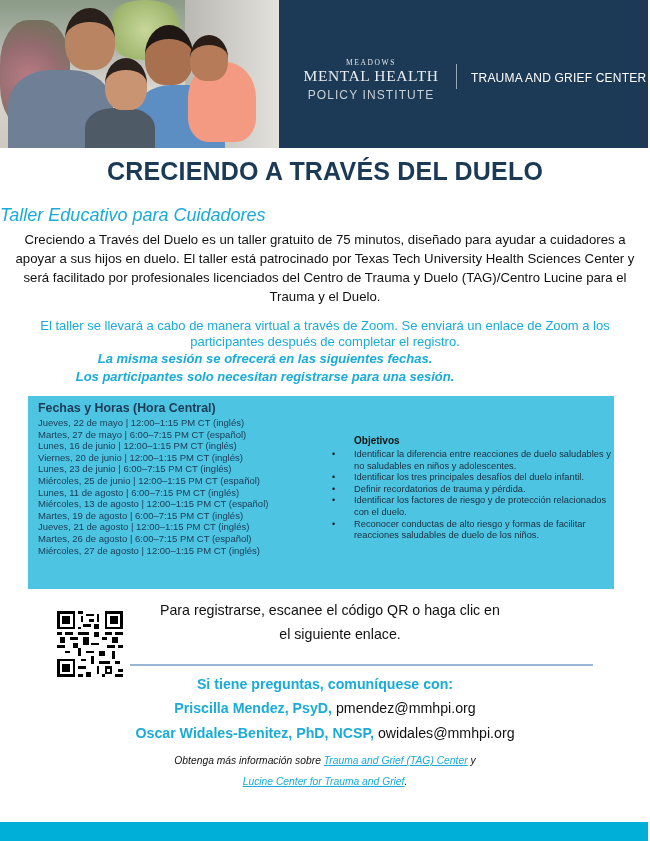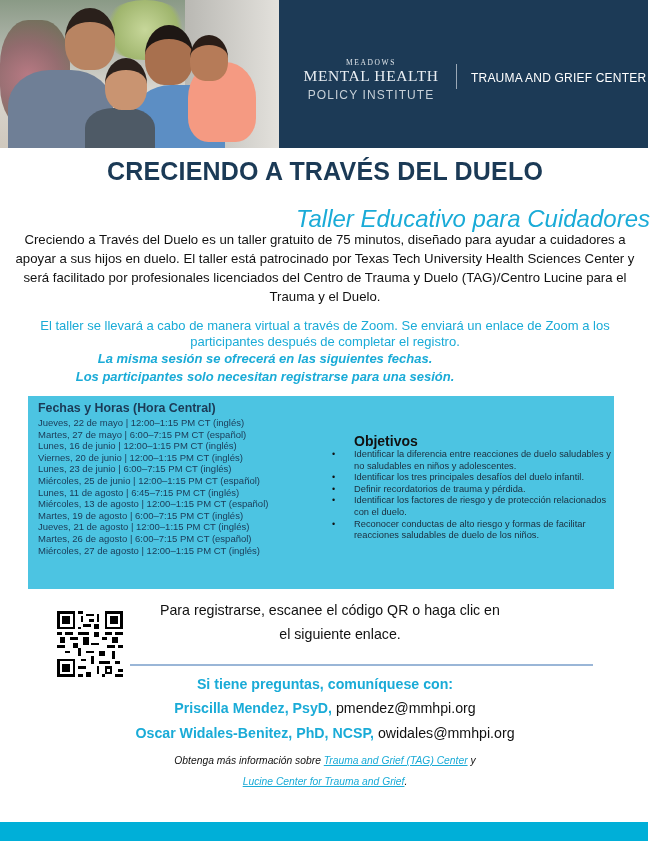--- a/index.html
+++ b/index.html
@@ -30,36 +30,36 @@
   .brand-left { position: absolute; left: 22px; top: 58px; width: 140px; text-align: center; color: #e8edf2; }
   .brand-meadows { font-family: "Liberation Serif", "DejaVu Serif", serif; font-size: 7.5px; letter-spacing: 1.6px; display: block; color: #dfe5ea; }
   .brand-mh { font-family: "Liberation Serif", "DejaVu Serif", serif; font-size: 15.5px; letter-spacing: .6px; display: block; margin-top: 0px; white-space: nowrap; }
   .brand-pi { font-size: 12px; letter-spacing: 1.1px; display: block; margin-top: 3px; color: #c7d0d8; }
   .brand-divider { position: absolute; left: 177px; top: 64px; width: 1px; height: 25px; background: #9aa8b6; }
   .brand-right { position: absolute; left: 192px; top: 71px; color: #ffffff; font-size: 12px; font-weight: normal; letter-spacing: .2px; white-space: nowrap; }
 
   
   .title { position: absolute; left: 0; top: 157px; width: 650px; text-align: center;
            font-size: 25px; font-weight: bold; color: #1b3a56; letter-spacing: .2px; }
-  .subtitle { position: absolute; left: 0; top: 205px; width: 650px; text-align: right;
-              font-size: 24px; font-style: italic; color: #1aabd7; }
+  .subtitle { position: absolute; left: 0; top: 205px; width: 650px; text-align: left;
+              font-size: 18px; font-style: italic; color: #1aabd7; }
   .intro { position: absolute; left: 12px; top: 230px; width: 626px; text-align: center;
            font-size: 13.2px; line-height: 19px; color: #111; }
   .zoom-note { position: absolute; left: 4px; top: 318px; width: 642px; text-align: center;
                font-size: 13px; line-height: 16px; color: #1aabd7; }
   .session-note { position: absolute; left: 0; top: 350px; width: 530px; text-align: center;
                   font-size: 13px; line-height: 18px; font-style: italic; font-weight: bold; color: #1aabd7; }
 
   
   .info-box { position: absolute; left: 28px; top: 396px; width: 586px; height: 193px; background: #4cc4e2; }
   .dates { position: absolute; left: 10px; top: 4px; width: 280px; }
   .dates-title { font-size: 12.4px; font-weight: bold; color: #1b3a56; line-height: 17px; }
   .date-item { font-size: 9.5px; line-height: 11.6px; color: #1b3a56; white-space: nowrap; }
   .objectives { position: absolute; left: 300px; top: 37px; width: 285px; }
-  .objectives-title { font-size: 14px; font-weight: bold; color: #111; margin-left: 26px; line-height: 16px; }
+  .objectives-title { font-size: 10px; font-weight: bold; color: #111; margin-left: 26px; line-height: 16px; }
   .obj-item { position: relative; padding-left: 26px; font-size: 9.3px; line-height: 11.6px; color: #1b2c3c; }
   .obj-item::before { content: "•"; position: absolute; left: 4px; top: 0; font-size: 9px; color: #111; }
 
   
   .qr { position: absolute; left: 57px; top: 611px; width: 66px; height: 66px; background: #fff; }
   .reg-text { position: absolute; left: 140px; top: 598px; width: 400px; text-align: center;
               font-size: 14.2px; line-height: 24px; color: #111; }
   .reg-text .l1 { display: block; text-align: left; padding-left: 20px; }
   .reg-text .l2 { display: block; }
   .divider { position: absolute; left: 130px; top: 664px; width: 463px; height: 2px; background: #9ab6d7; }
@@ -116,21 +116,21 @@
 
 <div class="info-box">
   <div class="dates">
     <div class="dates-title">Fechas y Horas (Hora Central)</div>
     <div class="date-item">Jueves, 22 de mayo | 12:00–1:15 PM CT (inglés)</div>
     <div class="date-item">Martes, 27 de mayo | 6:00–7:15 PM CT (español)</div>
     <div class="date-item">Lunes, 16 de junio | 12:00–1:15 PM CT (inglés)</div>
     <div class="date-item">Viernes, 20 de junio | 12:00–1:15 PM CT (inglés)</div>
     <div class="date-item">Lunes, 23 de junio | 6:00–7:15 PM CT (inglés)</div>
     <div class="date-item">Miércoles, 25 de junio | 12:00–1:15 PM CT (español)</div>
-    <div class="date-item">Lunes, 11 de agosto | 6:45–7:15 PM CT (inglés)</div>
+    <div class="date-item">Lunes, 11 de agosto | 6:00–7:15 PM CT (inglés)</div>
     <div class="date-item">Miércoles, 13 de agosto | 12:00–1:15 PM CT (español)</div>
     <div class="date-item">Martes, 19 de agosto | 6:00–7:15 PM CT (inglés)</div>
     <div class="date-item">Jueves, 21 de agosto | 12:00–1:15 PM CT (inglés)</div>
     <div class="date-item">Martes, 26 de agosto | 6:00–7:15 PM CT (español)</div>
     <div class="date-item">Miércoles, 27 de agosto | 12:00–1:15 PM CT (inglés)</div>
   </div>
   <div class="objectives">
     <div class="objectives-title">Objetivos</div>
     <div class="obj-item">Identificar la diferencia entre reacciones de duelo saludables y no saludables en niños y adolescentes.</div>
     <div class="obj-item">Identificar los tres principales desafíos del duelo infantil.</div>

